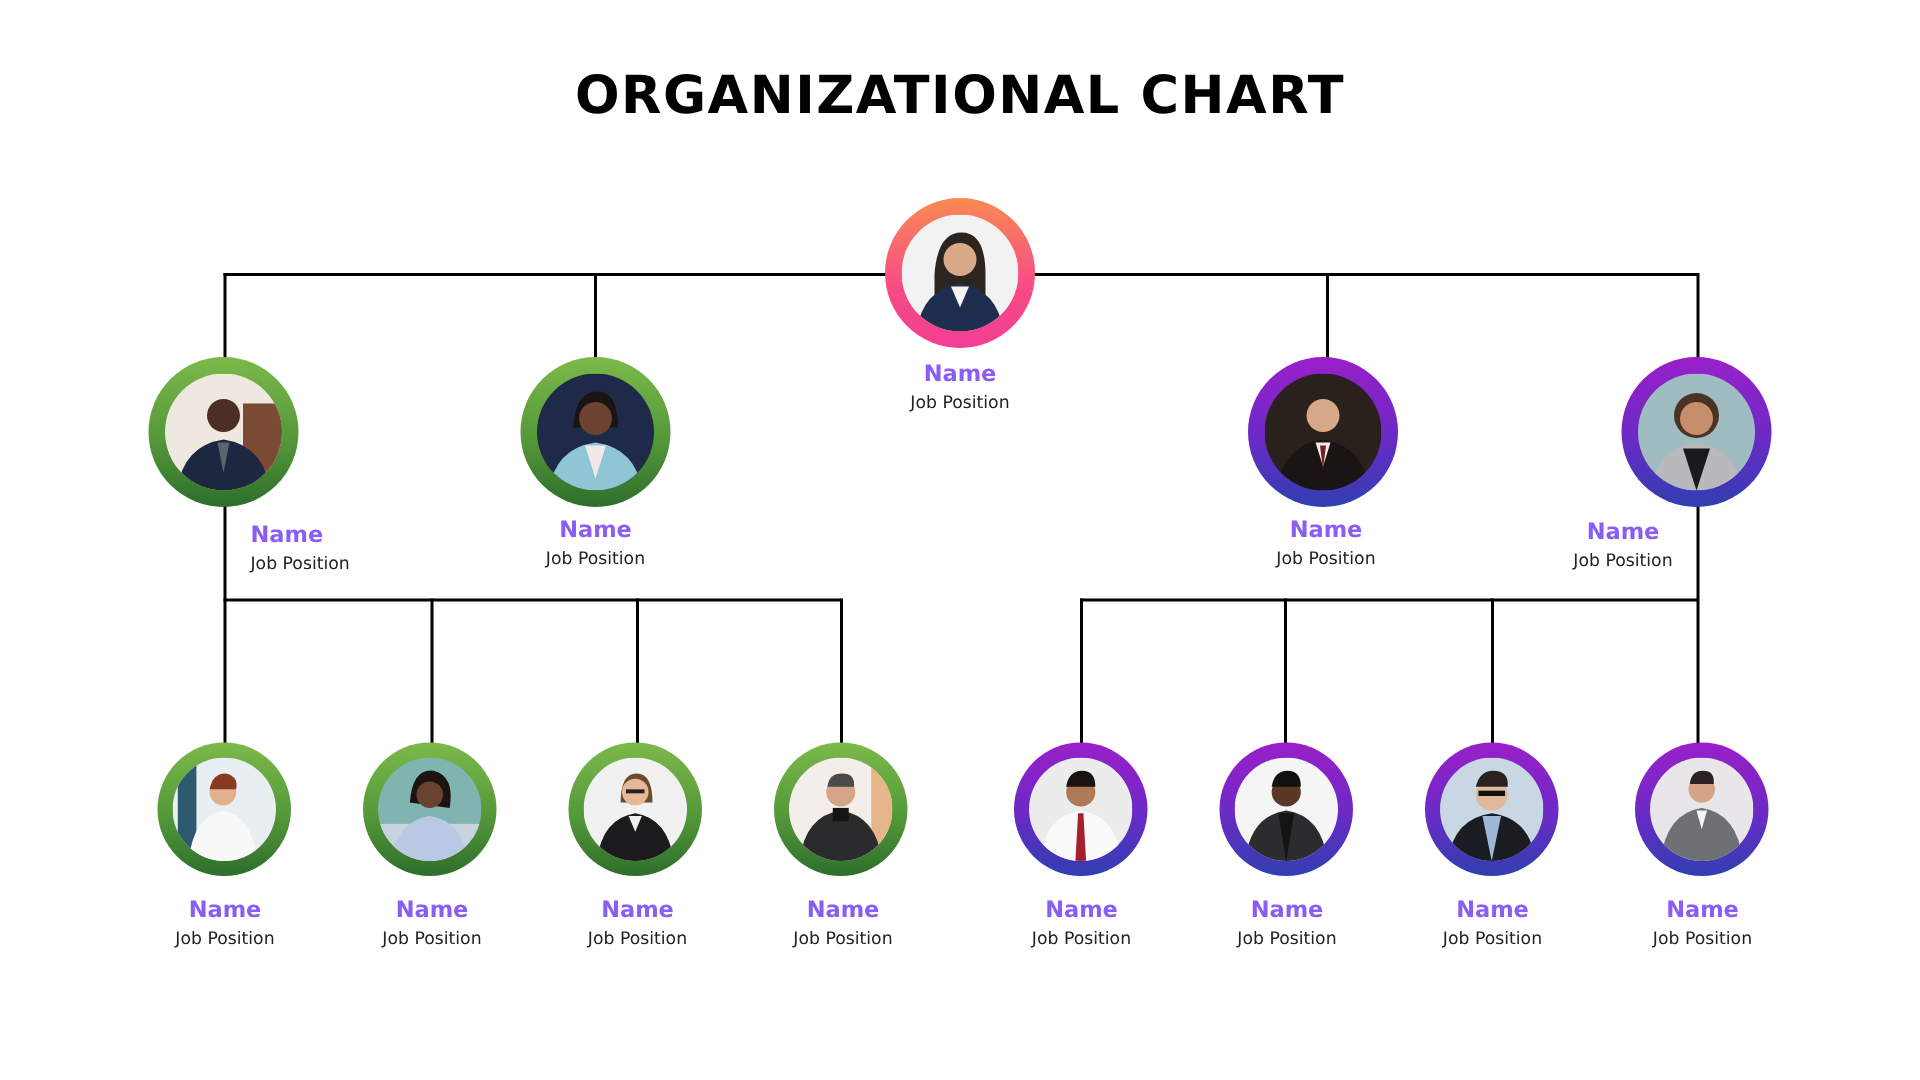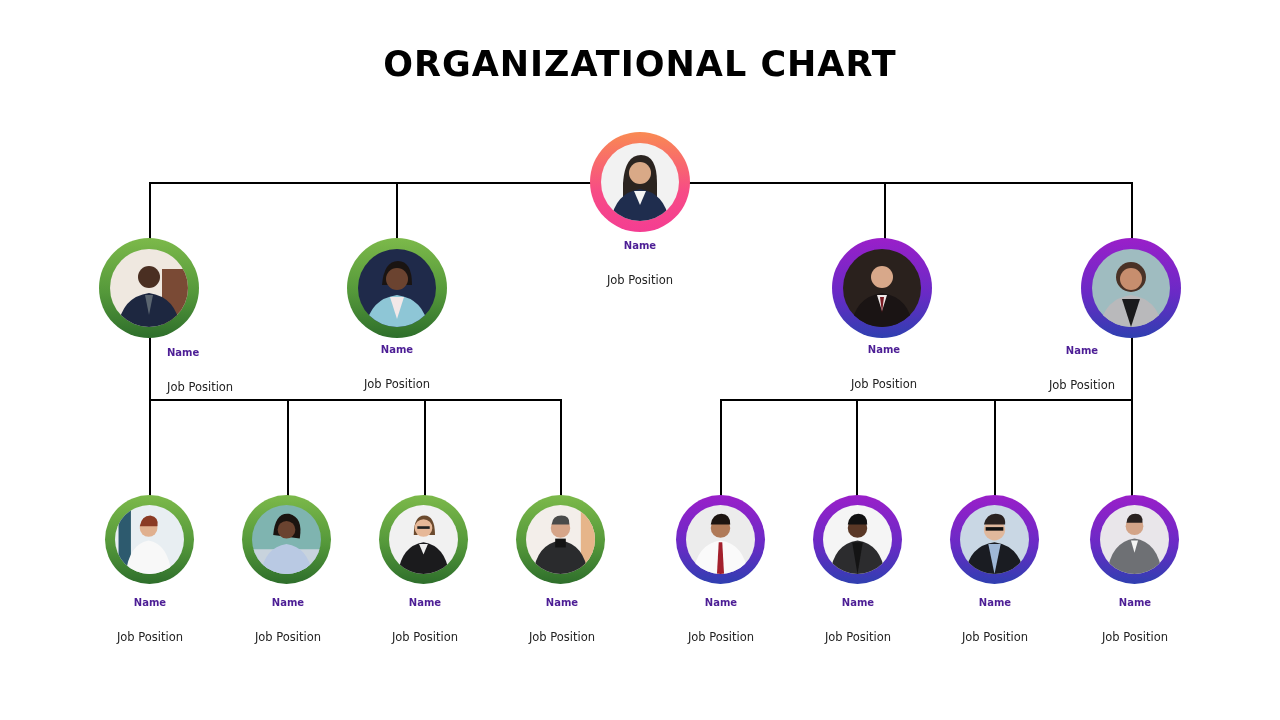--- a/index.html
+++ b/index.html
@@ -10,22 +10,22 @@
   .line { position:absolute; background:#000; }
   .h { height:1.5px; }
   .v { width:1.5px; }
   .node { position:absolute; border-radius:50%; box-sizing:border-box; }
   .ring-orange { background:linear-gradient(180deg,#f98a52 0%,#f74b86 60%,#f43d92 100%); }
   .ring-green  { background:linear-gradient(180deg,#7cb94a 0%,#54983a 55%,#2e6e2b 100%); }
   .ring-purple { background:linear-gradient(180deg,#9a1fc9 0%,#6a2ac6 55%,#2f3fb0 100%); }
   .photo { position:absolute; border-radius:50%; overflow:hidden; }
   .photo svg { display:block; width:100%; height:100%; }
   .label { position:absolute; text-align:center; width:140px; }
-  .name { font-family:"DejaVu Sans", sans-serif; font-size:10px; font-weight:600; color:#4c1d95; }
-  .pos  { font-family:"DejaVu Sans", sans-serif; font-size:11.5px; color:#222; margin-top:22px; }
+  .name { font-family:"DejaVu Sans", sans-serif; font-size:15px; font-weight:600; color:#8b5cf6; }
+  .pos  { font-family:"DejaVu Sans", sans-serif; font-size:11.5px; color:#222; margin-top:3px; }
 </style>
 </head>
 <body>
 
 <div class="title">ORGANIZATIONAL CHART</div>
 
 <div>
   <div class="line h" style="left:149px; top:182px; width:983px;"></div>
   <div class="line v" style="left:149px; top:182px; height:58px;"></div>
   <div class="line v" style="left:396px; top:182px; height:58px;"></div>

